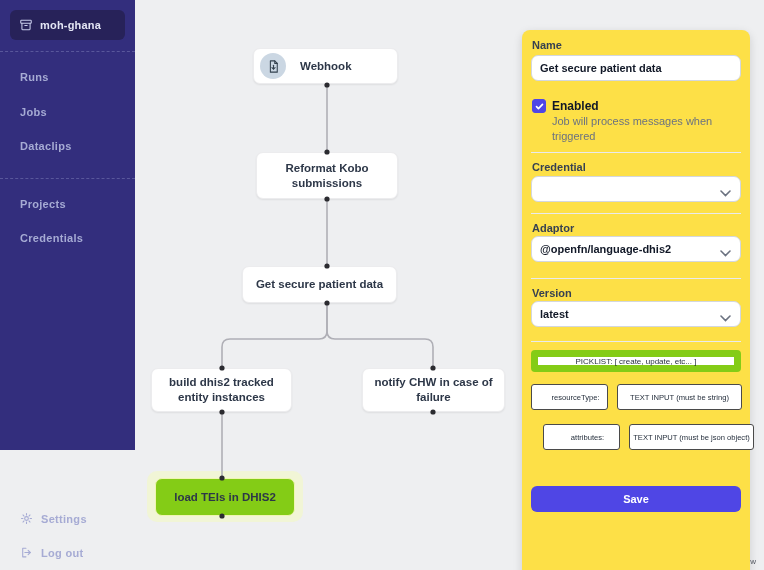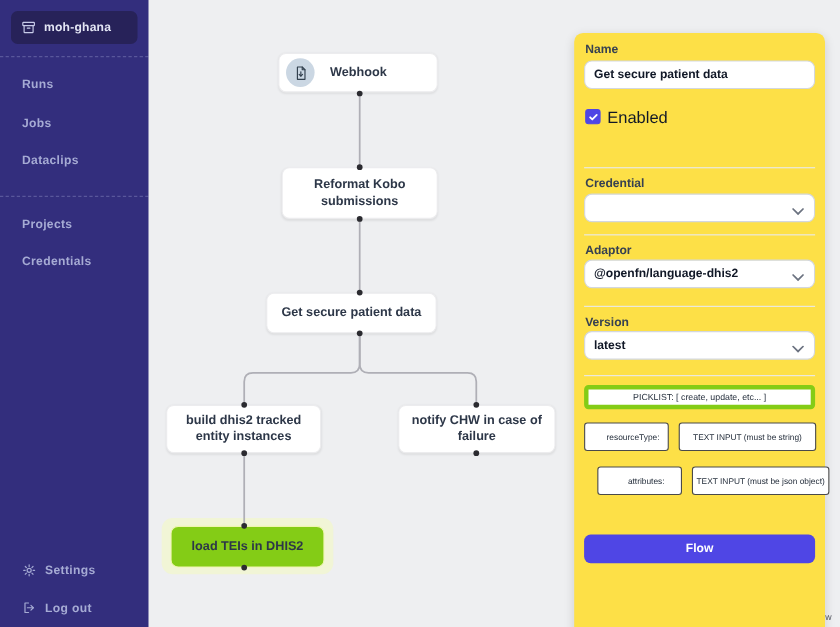--- a/index.html
+++ b/index.html
@@ -1,20 +1,20 @@
 <!DOCTYPE html>
 <html><head>
 <meta charset="utf-8">
 <style>
   * { margin:0; padding:0; box-sizing:border-box; }
   html,body { width:764px; height:570px; overflow:hidden; }
   body { font-family:"Liberation Sans","DejaVu Sans",sans-serif; position:relative; background:#EEEFF1; }
 
   
-  .sidebar { position:absolute; left:0; top:0; width:135px; height:570px; background:#332E7D; z-index:3; }
+  .sidebar { position:absolute; left:0; top:0; width:135px; height:450px; background:#332E7D; z-index:3; }
   .project-chip { position:absolute; left:10px; top:10px; width:115px; height:30px; background:#272259;
     border-radius:6px; display:flex; align-items:center; gap:7px; padding-left:9px; cursor:pointer; }
   .project-chip .p-icon { width:14px; height:14px; color:#C8CCEA; display:flex; }
   .project-chip .p-icon svg { width:14px; height:14px; }
   .project-name { color:#E3E5F4; font-size:11px; font-weight:bold; letter-spacing:.2px; }
   .side-sep { position:absolute; left:0; width:135px; border-top:1px dashed rgba(190,194,232,.28); }
   .nav-item { position:absolute; left:20px; color:#A6ABD4; font-size:11px; font-weight:600; letter-spacing:.3px; cursor:pointer; }
   .footer-item { display:flex; align-items:center; gap:8px; }
   .nav-icon { width:13px; height:13px; display:flex; color:#A6ABD4; }
   .nav-icon svg { width:13px; height:13px; }
@@ -44,23 +44,23 @@
   .text-input, .select { position:absolute; left:9px; width:210px; height:26px; border:1px solid #D3D7DE; border-radius:7px;
     font-size:11px; font-weight:bold; color:#111827; background:#fff; }
   .text-input { padding-left:8px; font-family:"Liberation Sans","DejaVu Sans",sans-serif; }
   .select { display:flex; align-items:center; padding-left:8px; cursor:pointer; }
   .select .chev { position:absolute; right:9px; top:10px; }
   .divider { position:absolute; left:9px; width:210px; border-top:1px solid #E9EAEE; }
   .checkbox { position:absolute; left:10px; top:69px; width:14px; height:14px; border-radius:3px; border:1px solid #4F46E5;
     background:#fff; cursor:pointer; display:flex; align-items:center; justify-content:center; }
   .checkbox.checked { background:#4F46E5; }
   .checkbox svg { width:9px; height:9px; }
-  .cb-label { position:absolute; left:30px; top:69px; font-size:15px; font-weight:normal; color:#111827; }
+  .cb-label { position:absolute; left:30px; top:69px; font-size:12px; font-weight:bold; color:#111827; }
   .cb-desc { position:absolute; left:30px; top:84px; width:170px; font-size:11px; color:#6B7280; line-height:1.35; }
-  .picklist { position:absolute; left:9px; top:320px; width:210px; height:22px; border:4px solid #84cc16; border-radius:4px;
+  .picklist { position:absolute; left:9px; top:320px; width:210px; height:22px; border:7px solid #84cc16; border-radius:4px;
     display:flex; align-items:center; justify-content:center; font-size:8px; color:#1F2937; background:#fff; }
   .kv-key, .kv-input { position:absolute; height:26px; border:1px solid #4A4A4A; border-radius:3px; background:#fff;
     display:flex; align-items:center; justify-content:center; font-size:7.6px; color:#1F2937; text-align:center; }
   .kv-key { left:9px; width:77px;padding-left:12px; }
   .kv-input { left:95px; width:125px; }
   .row1 { top:354px; } .row2 { top:394px;margin-left:12px; }
   .save-btn { position:absolute; left:9px; top:456px; width:210px; height:26px; background:#4F46E5; border:none; border-radius:6px;
     color:#fff; font-size:11px; font-weight:bold; cursor:pointer; font-family:"Liberation Sans","DejaVu Sans",sans-serif; }
 </style>
 </head>
@@ -172,20 +172,21 @@
 <div class="panel">
   <div class="form-label" style="top:9px">Name</div>
   <input class="text-input" style="top: 25px;" value="Get secure patient data">
 
   <div class="checkbox checked">
     <svg viewBox="0 0 12 12" fill="none" stroke="#fff" stroke-width="2.2" stroke-linecap="round" stroke-linejoin="round">
       <path d="M2 6.2 L4.6 8.8 L10 3.2"></path>
     </svg>
   </div>
   <div class="cb-label">Enabled</div>
+  <div class="cb-desc">Job will process messages when triggered</div>
 
   <div class="divider" style="top:122px"></div>
   <div class="form-label" style="top:131px">Credential</div>
   <div class="select" style="top:146px">
     <span></span>
     <span class="chev">
       <svg width="11" height="7" viewBox="0 0 11 7">
           <polyline points="1,1 5.5,5.5 10,1" stroke="#6B7280" stroke-width="1.6" fill="none" stroke-linecap="round"></polyline>
         </svg>
     </span>
@@ -214,14 +215,14 @@
   </div>
 
   <div class="divider" style="top:311px"></div>
   <div class="picklist">PICKLIST: [ create, update, etc... ]</div>
 
   <div class="kv-key row1">resourceType:</div>
   <div class="kv-input row1">TEXT INPUT (must be string)</div>
   <div class="kv-key row2">attributes:</div>
   <div class="kv-input row2">TEXT INPUT (must be json object)</div>
 
-  <button class="save-btn">Flow</button>
+  <button class="save-btn">Save</button>
 </div>
 
 </body></html>

